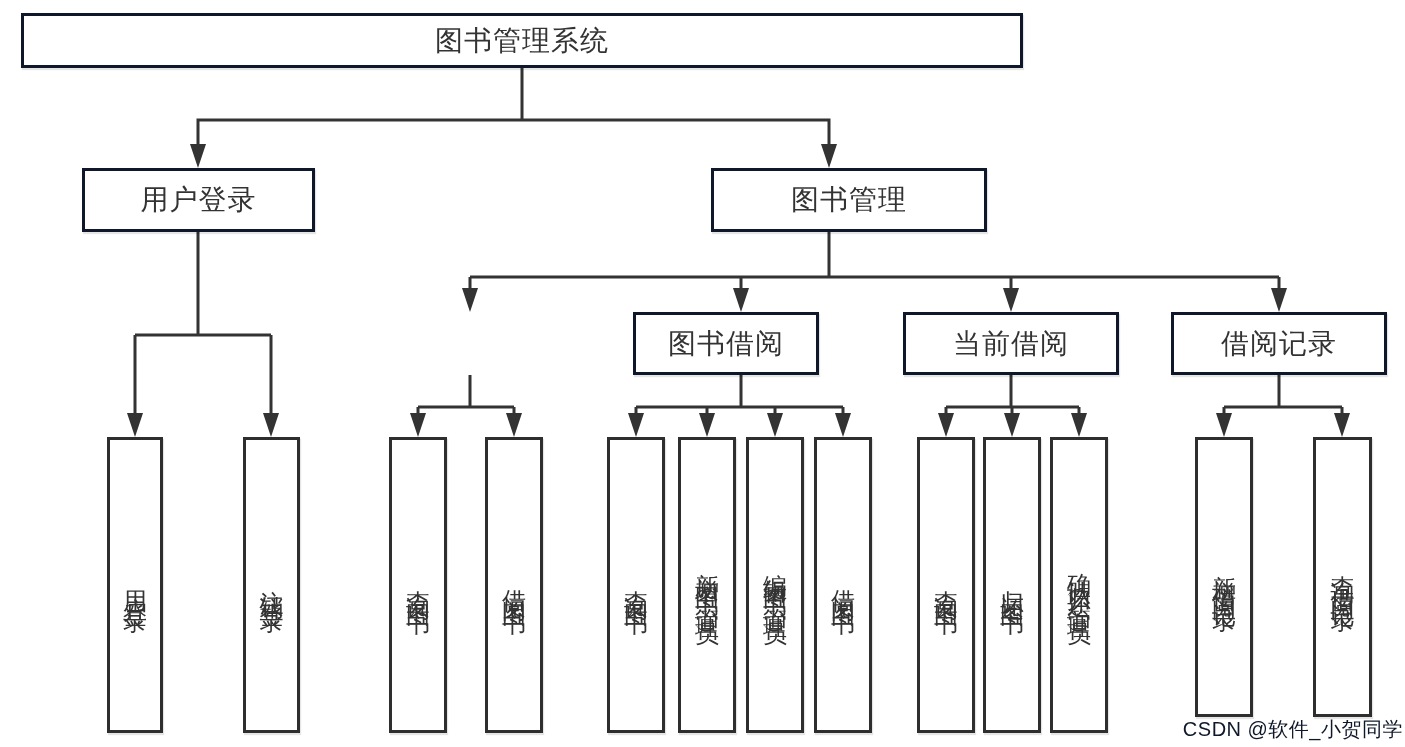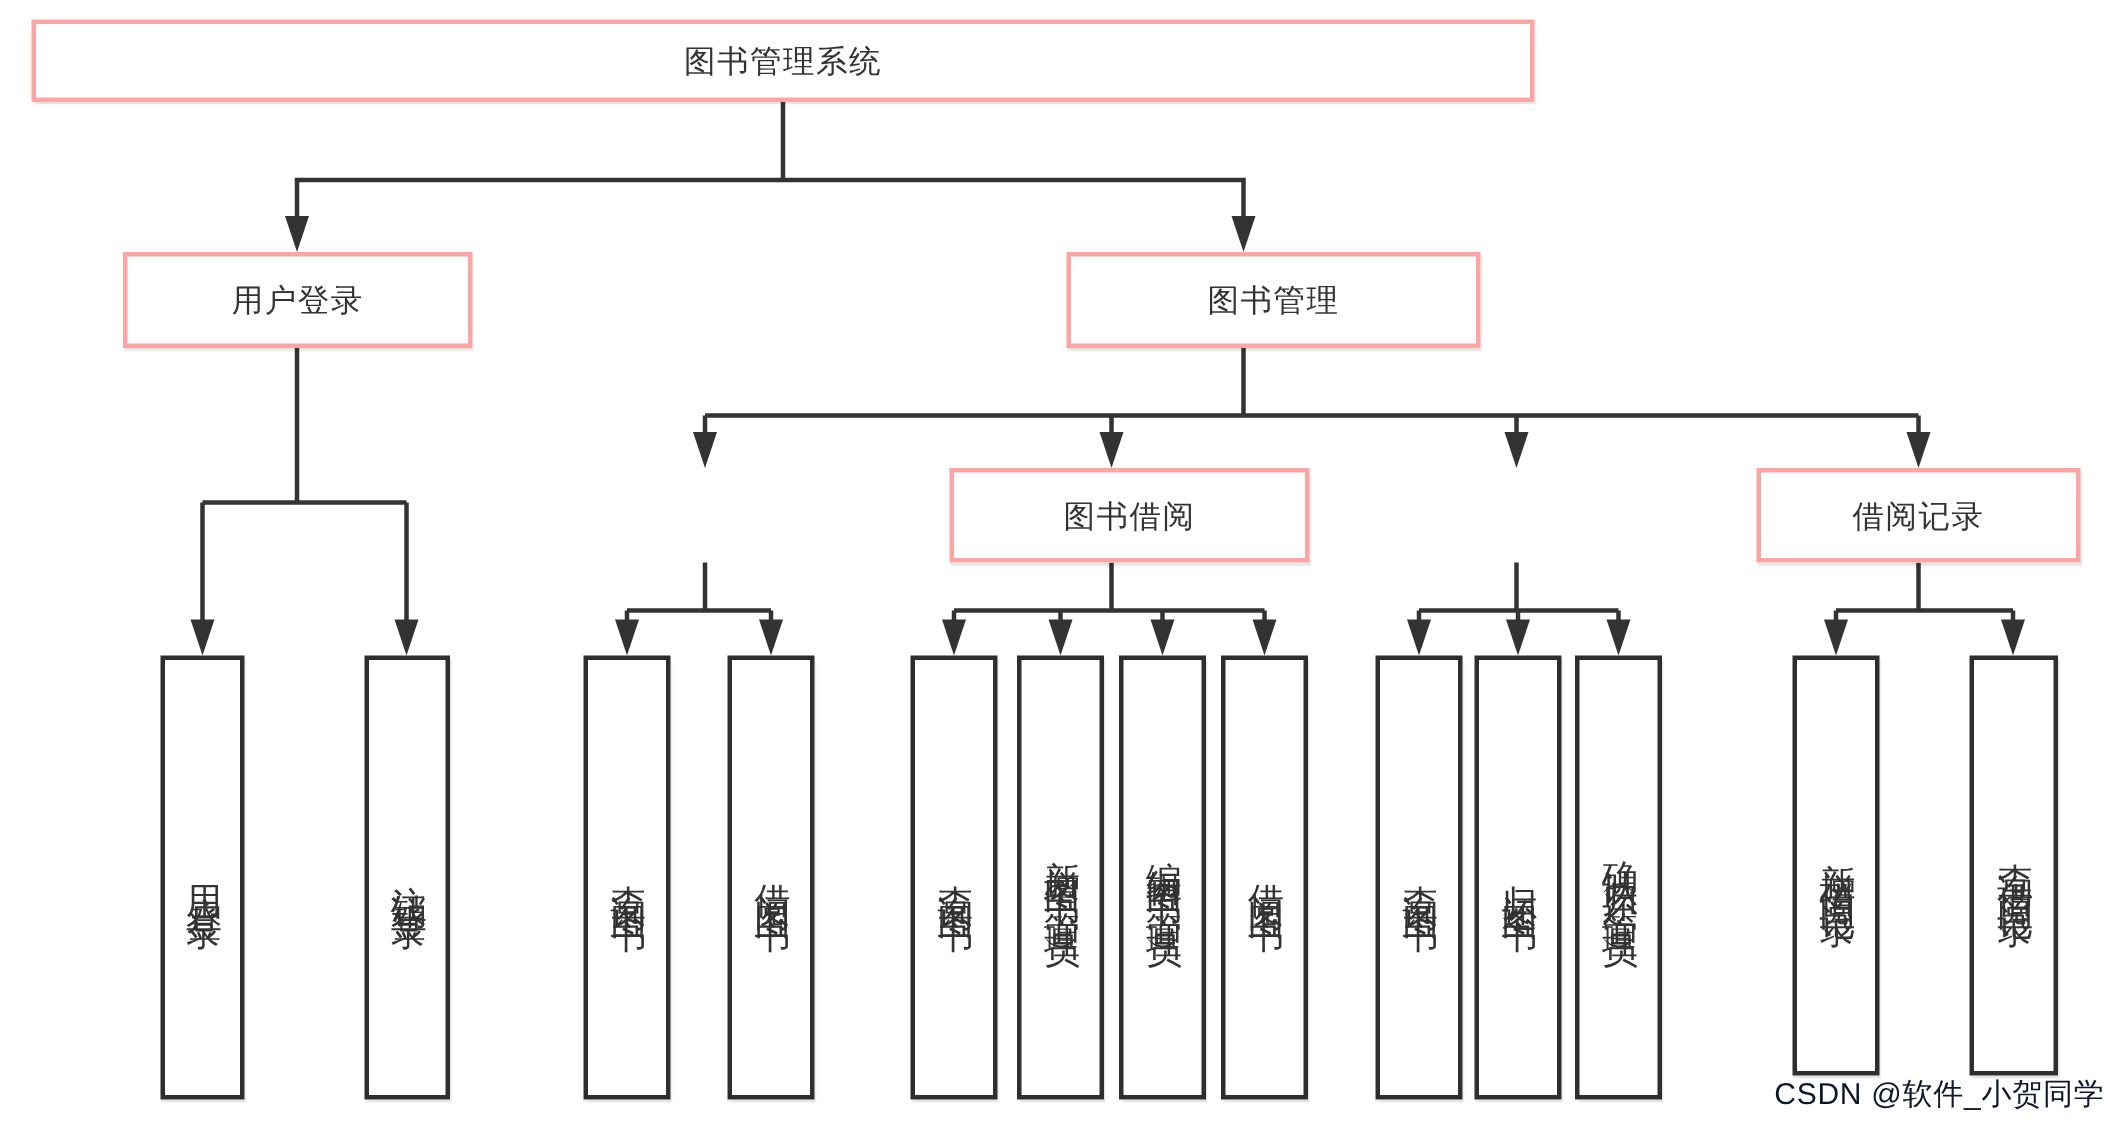--- a/index.html
+++ b/index.html
@@ -2,23 +2,23 @@
 <html><head>
 <meta charset="utf-8">
 <style>
   html,body{margin:0;padding:0;background:#ffffff;}
   .canvas{
     position:relative;width:1405px;height:747px;background:#ffffff;overflow:hidden;
     font-family:"Liberation Sans","DejaVu Sans",sans-serif;color:#333333;
   }
   .wires{position:absolute;left:0;top:0;z-index:1;}
   .hnode{
-    position:absolute;z-index:2;background:#ffffff;border:3px solid #fca5a5;
+    position:absolute;z-index:2;background:#ffffff;border:3px solid #0f172a;
     display:flex;align-items:center;justify-content:center;
-    font-size:21px;color:#333333;box-sizing:border-box;
+    font-size:28px;color:#333333;box-sizing:border-box;
     box-shadow:1px 2px 1px rgba(0,0,0,0.10);
     letter-spacing:1px;white-space:nowrap;
   }
   .leaf{
     position:absolute;top:437px;z-index:2;background:#ffffff;border:3px solid #2e2e2e;
     display:flex;align-items:center;justify-content:center;
     writing-mode:vertical-lr;text-orientation:mixed;
     font-size:24px;letter-spacing:7px;color:#333333;box-sizing:border-box;
     box-shadow:1px 2px 1px rgba(0,0,0,0.10);line-height:1;
   }
@@ -74,21 +74,22 @@
       <polygon points="1216,413 1232,413 1224,437"></polygon>
       <polygon points="1334,413 1350,413 1342,437"></polygon>
     </g>
   </svg>
 
   <div class="hnode" style="left:21px;top:13px;width:1002px;height:55px">图书管理系统</div>
 
   <div class="hnode" style="left:82px;top:168px;width:233px;height:64px">用户登录</div>
   <div class="hnode" style="left:711px;top:168px;width:276px;height:64px">图书管理</div>
 
-  <div class="hnode" style="left:633px;top:312px;width:240px;height:63px">图书借阅</div>
+  <div class="hnode" style="left:633px;top:312px;width:186px;height:63px">图书借阅</div>
+  <div class="hnode" style="left:903px;top:312px;width:216px;height:63px">当前借阅</div>
   <div class="hnode" style="left:1171px;top:312px;width:216px;height:63px">借阅记录</div>
 
   <div class="leaf" style="left:107px;width:56px;height:296px">用户登录</div>
   <div class="leaf" style="left:243px;width:57px;height:296px">注销登录</div>
 
   <div class="leaf" style="left:389px;width:58px;height:296px">查询图书</div>
   <div class="leaf" style="left:485px;width:58px;height:296px">借阅图书</div>
 
   <div class="leaf" style="left:607px;width:58px;height:296px">查询图书</div>
   <div class="leaf" style="left:678px;width:58px;height:296px">新增图书（管理员）</div>

